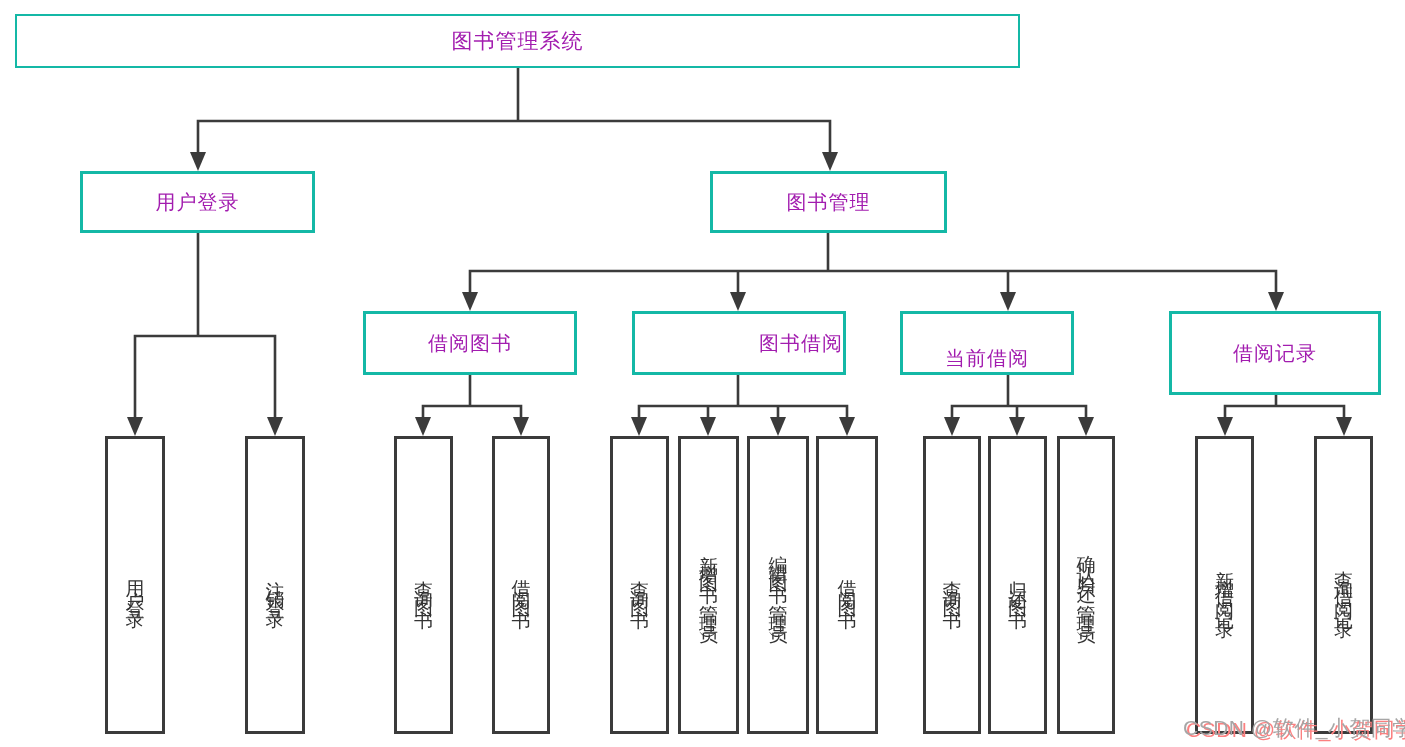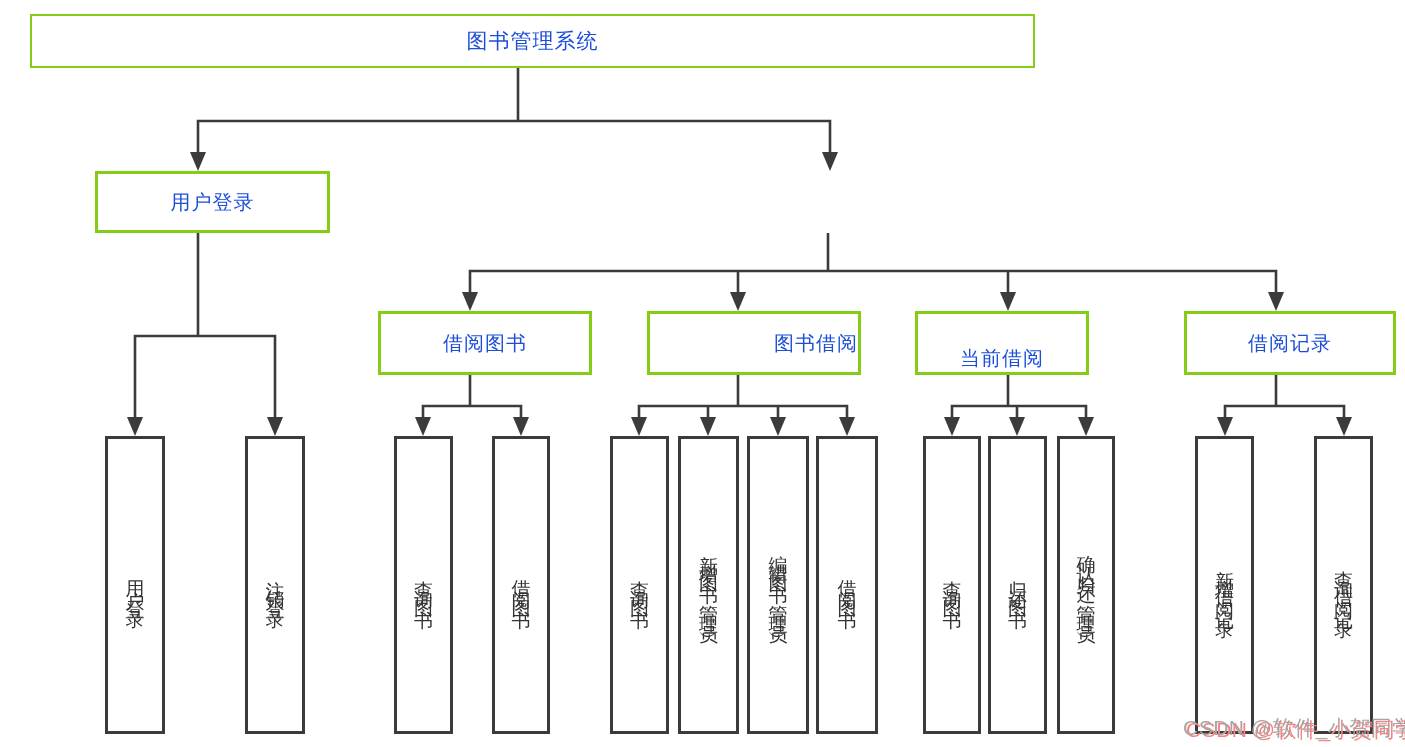--- a/index.html
+++ b/index.html
@@ -22,29 +22,28 @@
     stroke: #3b3b3b;
     stroke-width: 2.6;
   }
   #connectors polygon {
     fill: #3b3b3b;
     stroke: none;
   }
   .hbox {
     position: absolute;
     box-sizing: border-box;
-    border: 3px solid #84cc16;
+    border: 3px solid #14b8a6;
     background: #ffffff;
     display: flex;
     align-items: center;
     justify-content: center;
     font-size: 20px;
     letter-spacing: 1px;
-    color: #1d4ed8;
-    margin-left: 15px;
+    color: #a21caf;
   }
   .hbox.root { border-width: 2px; font-size: 21px; }
   .vleaf {
     position: absolute;
     box-sizing: border-box;
     border: 3px solid #3b3b3b;
     background: #ffffff;
     top: 436px;
     height: 298px;
     display: flex;
@@ -130,31 +129,34 @@
     </g>
   </svg>
 
   <div class="hbox root" style="left:15px; top:14px; width:1005px; height:54px;">
     <span>图书管理系统</span>
   </div>
 
   <div class="hbox" style="left:80px; top:171px; width:235px; height:62px;">
     <span>用户登录</span>
   </div>
+  <div class="hbox" style="left:710px; top:171px; width:237px; height:62px;">
+    <span>图书管理</span>
+  </div>
 
   <div class="hbox" style="left:363px; top:311px; width:214px; height:64px;">
     <span>借阅图书</span>
   </div>
   <div class="hbox" style="left:632px; top:311px; width:214px; height:64px;justify-content:flex-end;">
     <span>图书借阅</span>
   </div>
   <div class="hbox" style="left:900px; top:311px; width:174px; height:64px;align-items:flex-end;">
     <span>当前借阅</span>
   </div>
-  <div class="hbox" style="left:1169px; top:311px; width:212px; height:64px;">
+  <div class="hbox" style="left:1169px; top:311px; width:212px; height:84px;">
     <span>借阅记录</span>
   </div>
 
   <div class="vleaf" style="left:105px; width:60px;">
     <span class="vtext">用户登录</span>
   </div>
   <div class="vleaf" style="left:245px; width:60px;">
     <span class="vtext">注销登录</span>
   </div>
 

